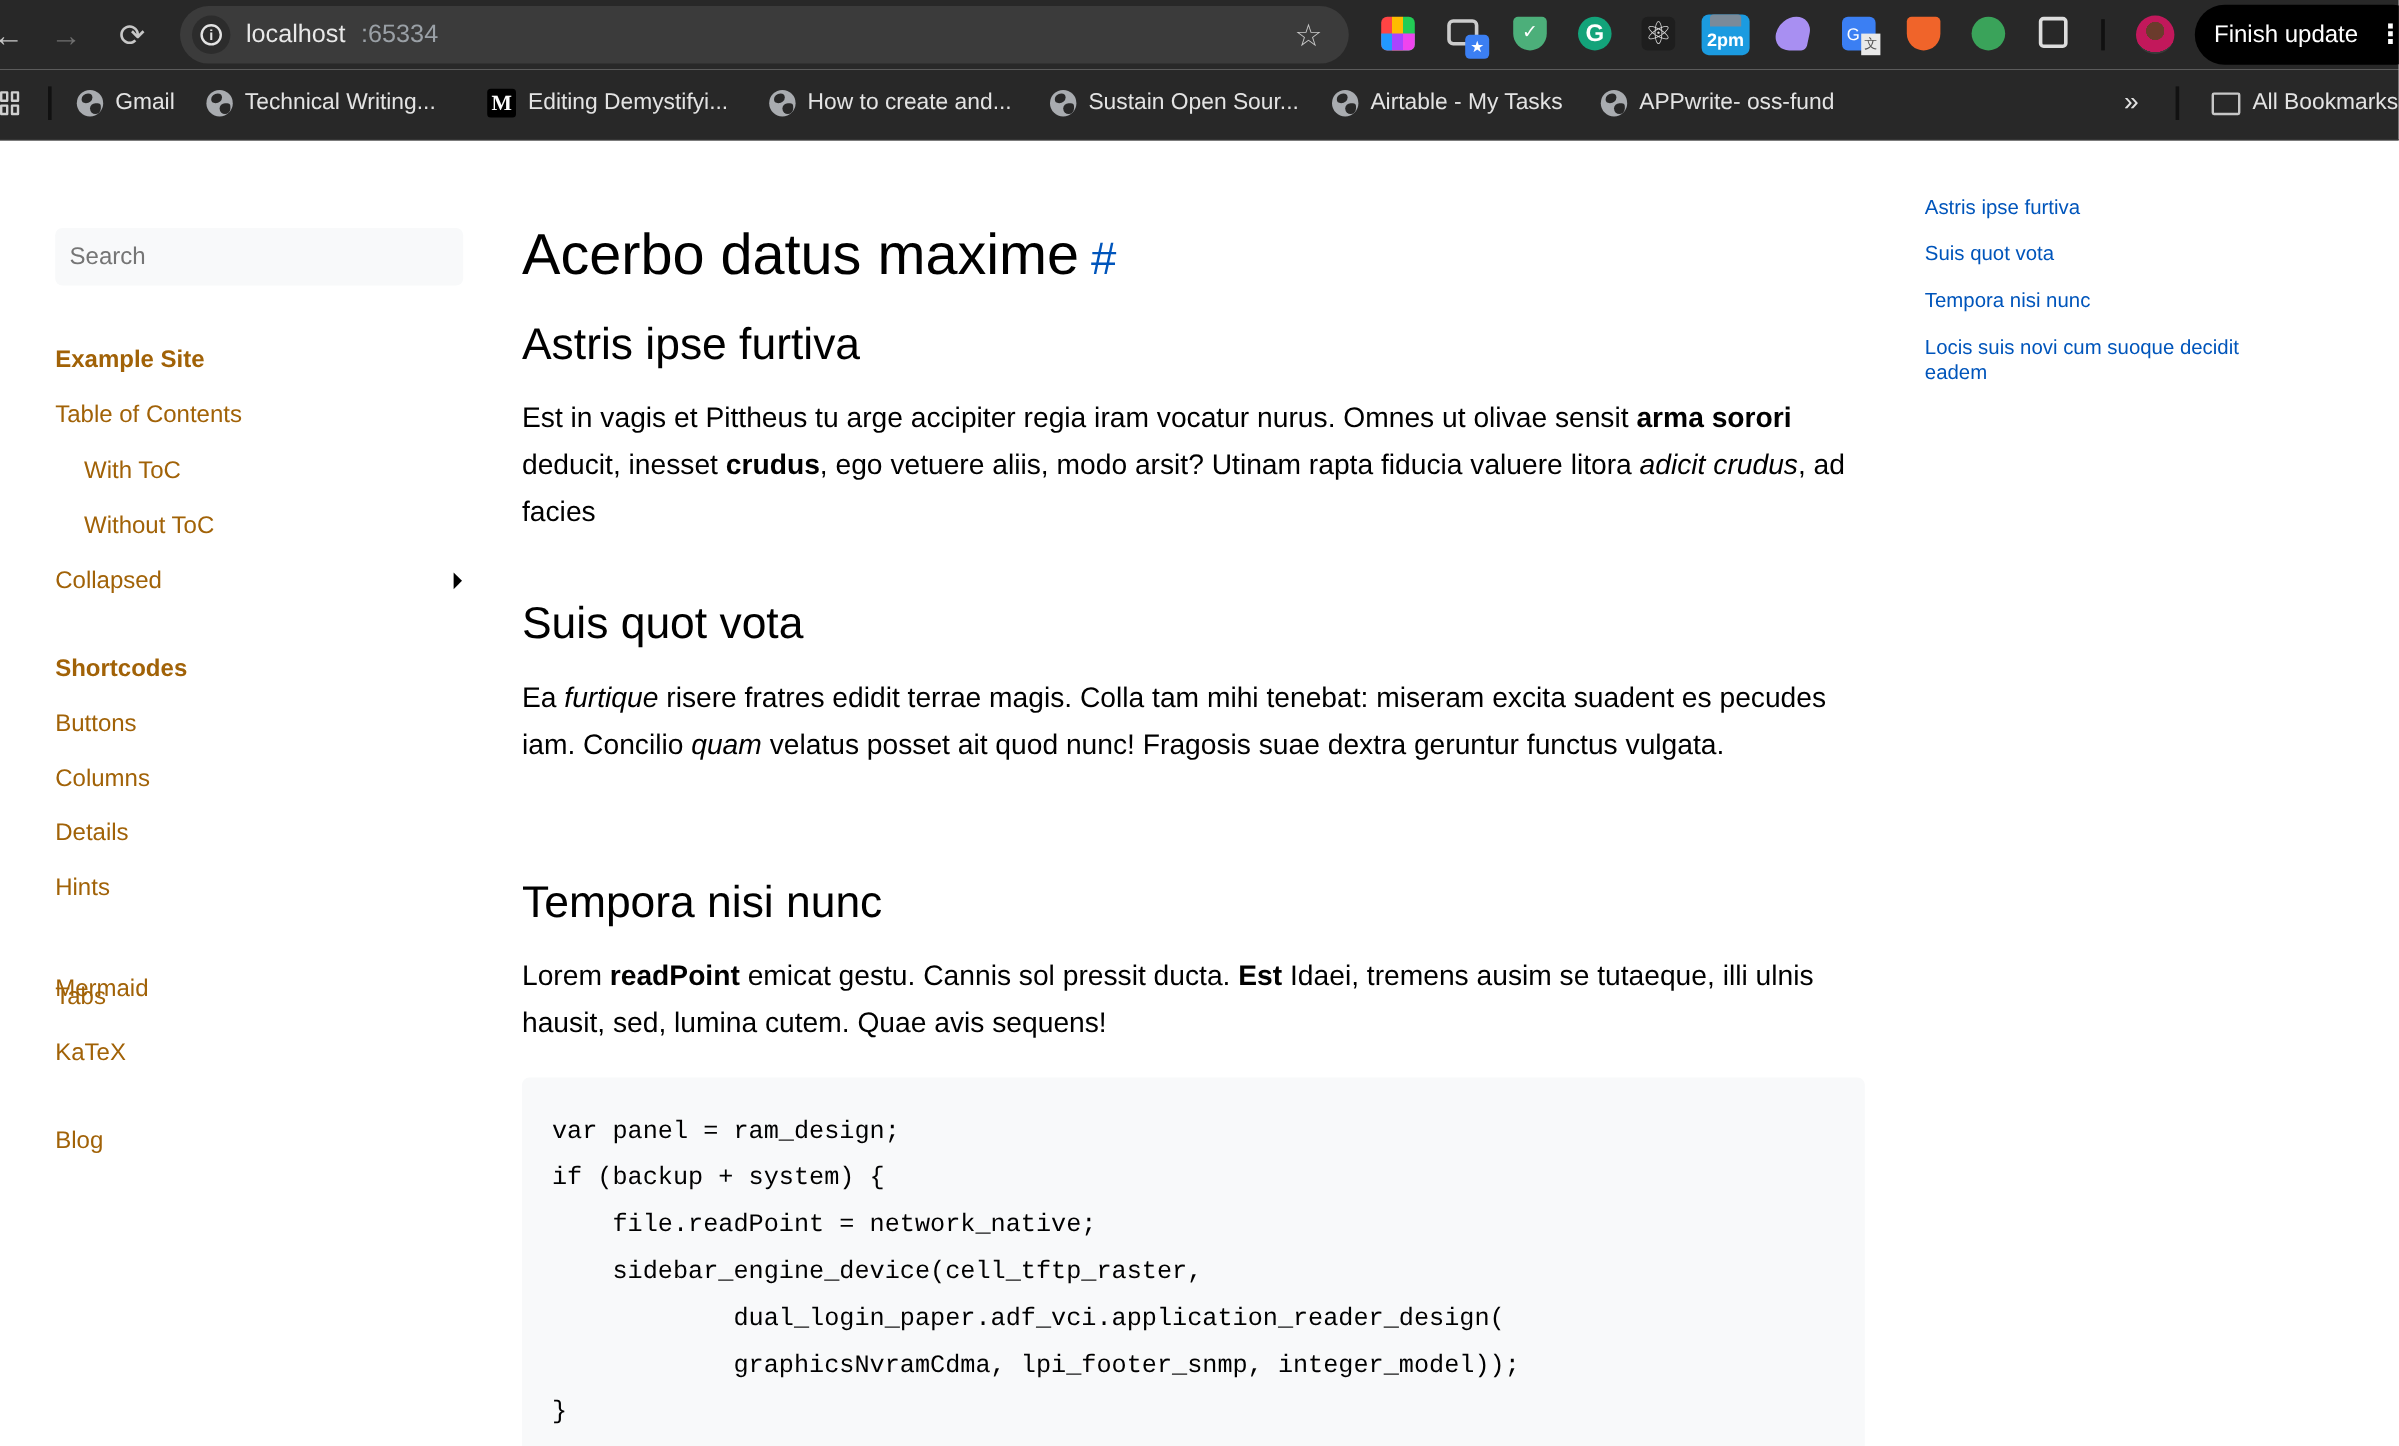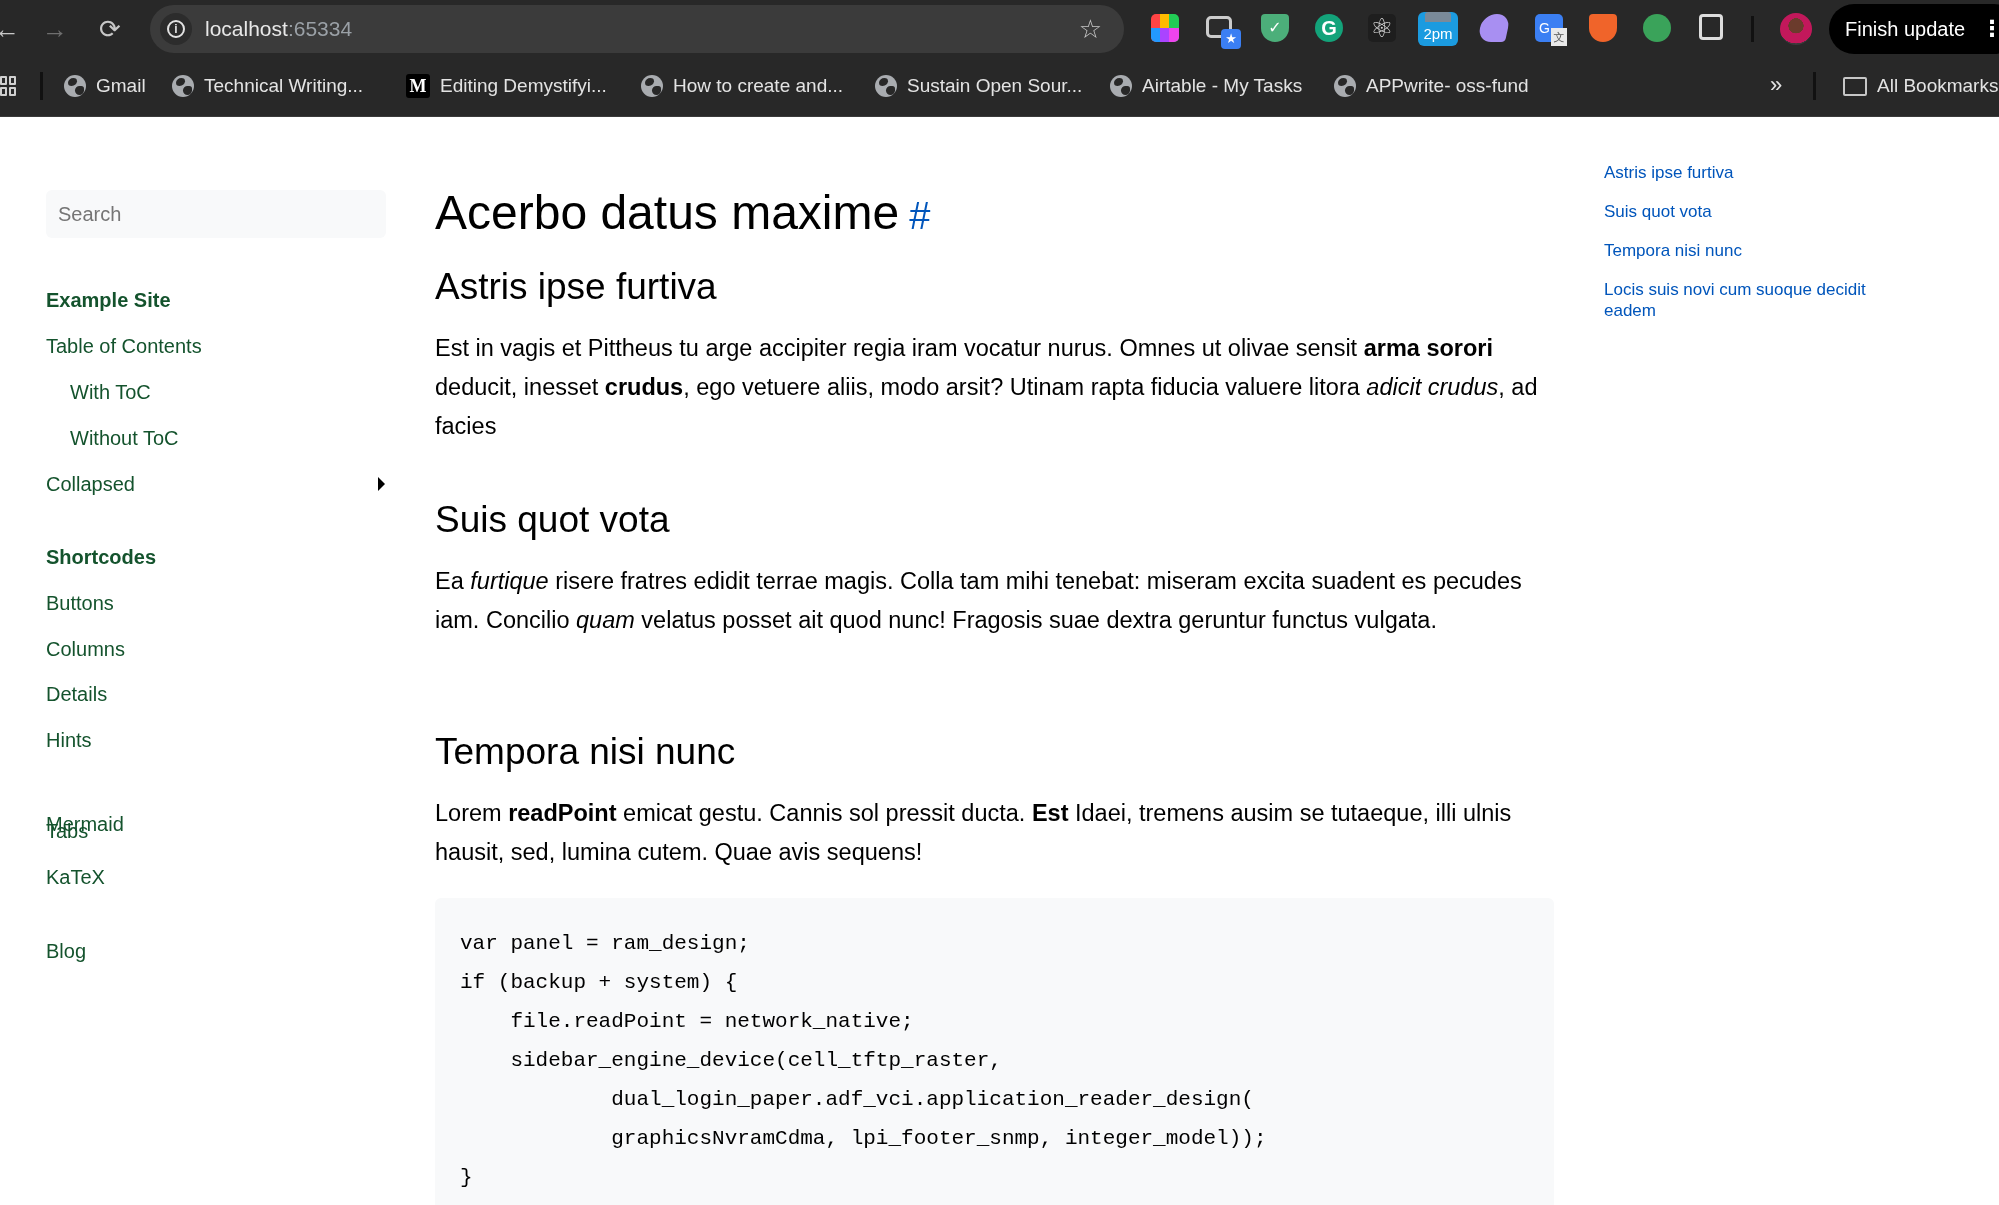--- a/index.html
+++ b/index.html
@@ -8,31 +8,31 @@
 
   
   .toolbar { position: absolute; left: 0; top: 0; width: 1999px; height: 58px; background: #282828; }
   .bookmarks { position: absolute; left: 0; top: 58px; width: 1999px; height: 59px; background: #282828; border-bottom: 1px solid #3a3a3a; }
   .nav-btn { position: absolute; top: 14px; width: 30px; height: 30px; color: #c7c7c7; font-size: 26px; line-height: 30px; text-align: center; }
   .nav-btn.disabled { color: #6f6f6f; }
   .omnibox { position: absolute; left: 150px; top: 5px; width: 974px; height: 48px; background: #3b3b3b; border-radius: 24px; }
   .omni-info { position: absolute; left: 10px; top: 8px; width: 32px; height: 32px; border-radius: 16px; background: #2c2c2c; }
   .omni-info span { position: absolute; left: 7px; top: 7px; width: 18px; height: 18px; border: 2px solid #e3e3e3; border-radius: 50%; color: #e3e3e3; font-size: 12px; line-height: 14px; text-align: center; font-weight: bold; }
   .omni-url { position: absolute; left: 55px; top: 12px; font-size: 21px; color: #e8e8e8; }
-  .omni-url .port { color: #9aa0a6; }
+  .omni-url .port { color: #9aa0a6; margin-left: 13px; }
   .omni-star { position: absolute; right: 22px; top: 9px; color: #c7c7c7; font-size: 26px; }
   .ext { position: absolute; top: 14px; width: 28px; height: 28px; border-radius: 5px; }
   .ext-palette { left: 1151px; background: linear-gradient(90deg,#f44 0 33%,#fb0 33% 66%,#2c5 66%); }
   .ext-palette::after { content:""; position:absolute; left:0; top:14px; width:28px; height:14px; background: linear-gradient(90deg,#29f 0 33%,#a4f 33% 66%,#e4e 66%); border-radius: 0 0 5px 5px;}
   .ext-window { left: 1206px; border: 3px solid #ccc; background: #2b2b2b; width: 26px; height: 22px; top: 16px; }
   .ext-window i { position: absolute; right: -12px; bottom: -14px; width: 20px; height: 20px; background: #3b7ff3; border-radius: 4px; color: #fff; font-size: 13px; line-height: 20px; text-align: center; font-style: normal; }
   .ext-shield { left: 1261px; background: #4caf7a; border-radius: 4px 4px 14px 14px; color:#fff; text-align:center; font-size:16px; line-height:28px; }
   .ext-g { left: 1315px; border-radius: 50%; background: #13a37a; color: #fff; text-align: center; font-weight: bold; font-size: 20px; line-height: 28px; }
   .ext-react { left: 1368px; color: #ddd; font-size: 26px; line-height: 28px; text-align: center; background: #1e1e1e; }
-  .ext-2pm { left: 1418px; width: 40px; height: 34px; top: 12px; background: #1b9be0; border-radius: 6px; color: #fff; font-weight: normal; font-size: 15px; line-height: 44px; text-align: center; }
+  .ext-2pm { left: 1418px; width: 40px; height: 34px; top: 12px; background: #1b9be0; border-radius: 6px; color: #fff; font-weight: bold; font-size: 15px; line-height: 44px; text-align: center; }
   .ext-2pm::before { content:""; position:absolute; left:7px; top:0; width:26px; height:10px; background:#7a8a99; border-radius:3px 3px 0 0;}
   .ext-ghost { left: 1480px; background: #a88ff2; border-radius: 14px 14px 4px 14px; transform: skewX(-12deg); }
   .ext-translate { left: 1535px; background: #3b7ff3; color: #fff; font-size: 14px; line-height: 28px; text-align: left; padding-left: 4px; }
   .ext-translate::after { content:"文"; position:absolute; right:-4px; bottom:-4px; width:16px; height:18px; background:#e9e9e9; color:#555; font-size:11px; line-height:18px; text-align:center; }
   .ext-fox { left: 1589px; background: #f0642a; border-radius: 4px 4px 14px 14px; }
   .ext-bot { left: 1643px; border-radius: 50%; background: #3aa35a; }
   .ext-puzzle { left: 1699px; border: 3px solid #ddd; border-radius: 4px; background: transparent; width: 24px; height: 26px; }
   .toolbar-sep { position: absolute; left: 1751px; top: 16px; width: 3px; height: 26px; background: #111; }
   .avatar { position: absolute; left: 1780px; top: 13px; width: 32px; height: 32px; border-radius: 50%; background: radial-gradient(circle at 50% 40%, #6b3b2c 0 30%, #c2185b 31% 70%, #3a3a3a 71%); }
   .finish-btn { position: absolute; left: 1829px; top: 4px; width: 190px; height: 50px; background: #000; border-radius: 25px; color: #fff; font-size: 20px; line-height: 50px; padding-left: 16px; }
@@ -46,21 +46,21 @@
   .globe::before { content:""; position:absolute; left:4px; top:3px; width:9px; height:8px; background:#282828; border-radius: 60% 40% 60% 40%; }
   .globe::after { content:""; position:absolute; right:2px; bottom:2px; width:9px; height:9px; background:#282828; border-radius: 50% 30% 50% 50%; }
   .m-icon { width: 24px; height: 24px; background: #000; color: #fff; font-family: "Liberation Serif", serif; font-size: 18px; font-weight: bold; line-height: 24px; text-align: center; border-radius: 3px; }
   .bm-more { position: absolute; left: 1770px; top: 14px; color: #e3e3e3; font-size: 22px; }
   .folder-icon { width: 24px; height: 19px; border: 2px solid #c7c7c7; border-radius: 2px 2px 2px 2px; position: relative; }
 
   
   .sidebar-search { position: absolute; left: 46px; top: 190px; width: 340px; height: 48px; background: #f8f9fa; border-radius: 6px; border: none; padding-left: 12px; font-size: 20px; font-family: "Liberation Sans", sans-serif; color: #333; }
   .sidebar-search::placeholder { color: #757575; }
   .menu { position: absolute; left: 46px; width: 340px; }
-  .menu-item { position: absolute; left: 0; font-size: 20px; color: #14532d; white-space: nowrap; }
+  .menu-item { position: absolute; left: 0; font-size: 20px; color: #a16207; white-space: nowrap; }
   .menu-item.bold { font-weight: bold; }
   .menu-item.sub { left: 24px; }
   .caret { position: absolute; left: 332px; width: 0; height: 0; border-left: 7px solid #000; border-top: 7px solid transparent; border-bottom: 7px solid transparent; }
 
   .content { position: absolute; left: 435px; top: 117px; width: 1120px; }
   h1.page-title { position: absolute; left: 0; top: 45px; font-size: 48px; font-weight: normal; white-space: nowrap; margin-top: 23px; }
   h1.page-title .anchor { color: #0055bb; font-size: 38px; margin-left: 10px; }
   h2.sec { position: absolute; left: 0; font-size: 37px; font-weight: normal; white-space: nowrap; }
   p.para { position: absolute; left: 0; width: 1120px; font-size: 23.5px; line-height: 39px; color: #000; }
   .code { position: absolute; left: 0; top: 781px; width: 1119px; height: 320px; background: #f8f9fa; border-radius: 6px; padding: 26px 25px; font-family: "Liberation Mono", "DejaVu Sans Mono", monospace; font-size: 21px; line-height: 39px; white-space: pre; color: #000; }

